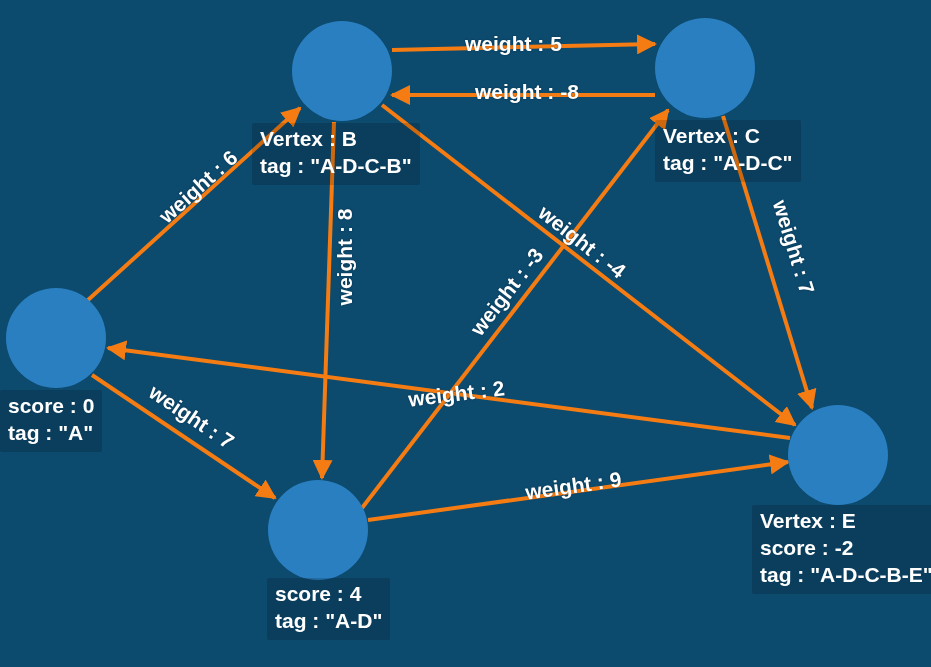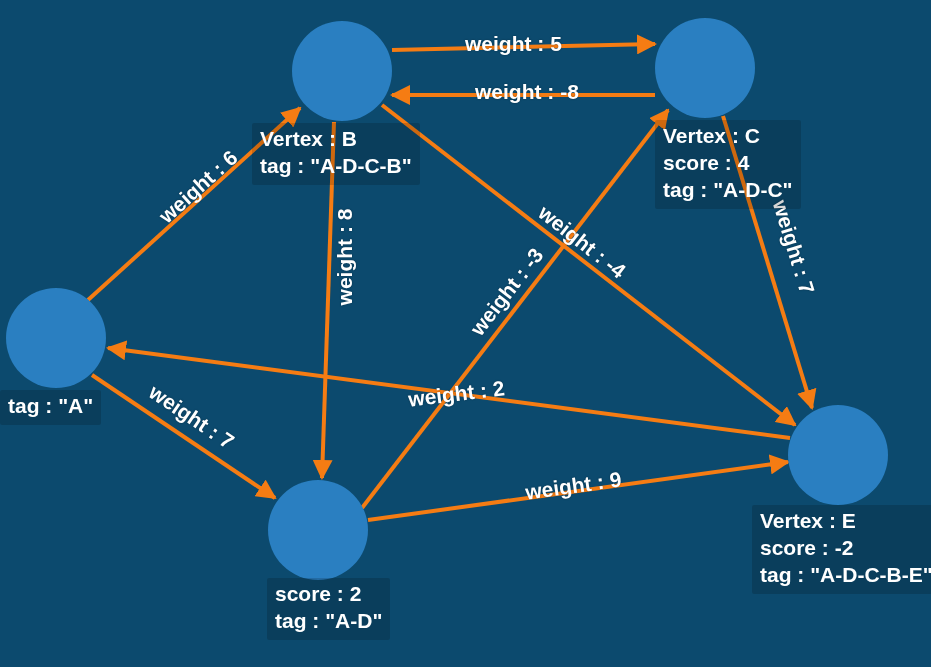--- a/index.html
+++ b/index.html
@@ -96,33 +96,33 @@
       <div class="edge-label" style="left: 297px; top: 245px; transform: rotate(-90deg);">weight : 8</div>
       <div class="edge-label" style="left: 455px; top: 280px; transform: rotate(-52deg);">weight : -3</div>
       <div class="edge-label" style="left: 530px; top: 230px; transform: rotate(38deg);">weight : -4</div>
       <div class="edge-label" style="left: 745px; top: 235px; transform: rotate(73deg);">weight : 7</div>
       <div class="edge-label" style="left: 408px; top: 382px; transform: rotate(-7deg);">weight : 2</div>
       <div class="edge-label" style="left: 143px; top: 405px; transform: rotate(34deg);">weight : 7</div>
       <div class="edge-label" style="left: 525px; top: 474px; transform: rotate(-8deg);">weight : 9</div>
     </div>
   <div id="node-labels-layer">
       <div class="node-label" style="left: 0px; top: 390px;">
+        <div>score : 0</div>
         <div>tag : "A"</div>
       </div>
       <div class="node-label" style="left: 252px; top: 123px;">
         <div>Vertex : B</div>
         <div>tag : "A-D-C-B"</div>
       </div>
       <div class="node-label" style="left: 655px; top: 120px;">
         <div>Vertex : C</div>
-        <div>score : 4</div>
         <div>tag : "A-D-C"</div>
       </div>
       <div class="node-label" style="left: 267px; top: 578px;">
-        <div>score : 2</div>
+        <div>score : 4</div>
         <div>tag : "A-D"</div>
       </div>
       <div class="node-label" style="left: 752px; top: 505px;">
         <div>Vertex : E</div>
         <div>score : -2</div>
         <div>tag : "A-D-C-B-E"</div>
       </div>
     </div>
 
 </div>

